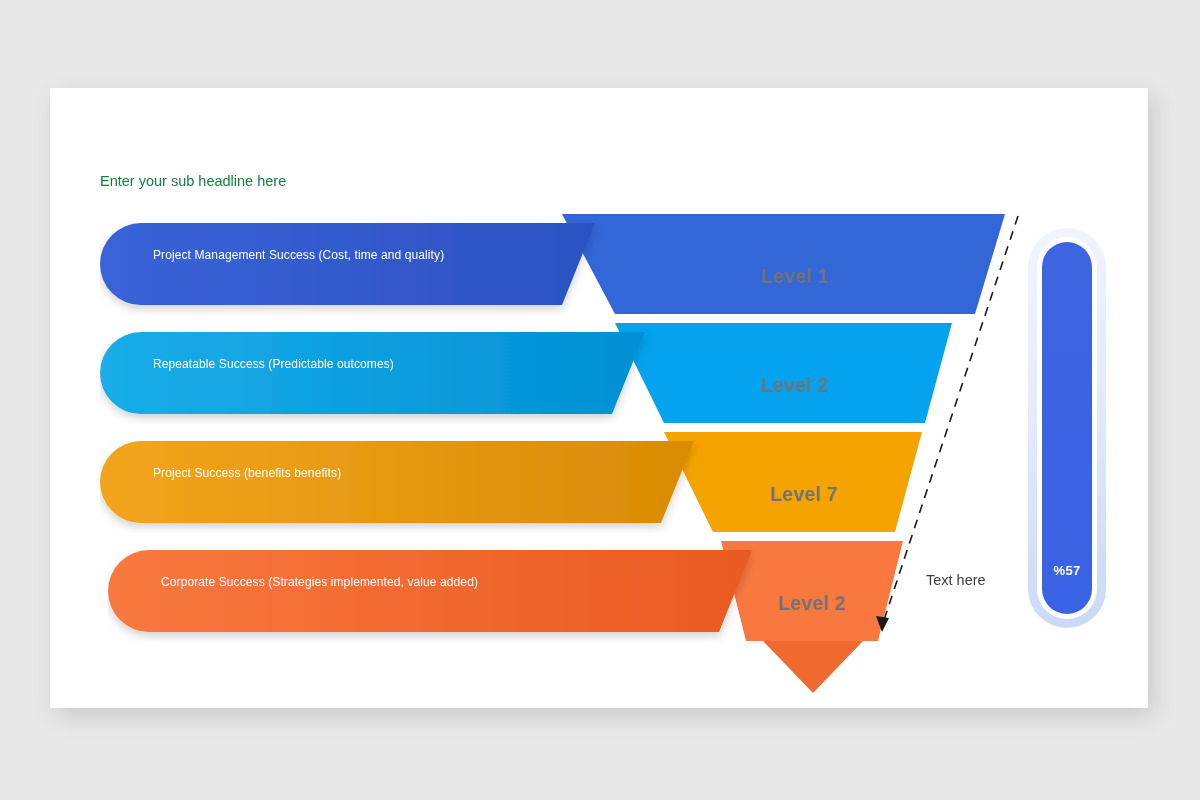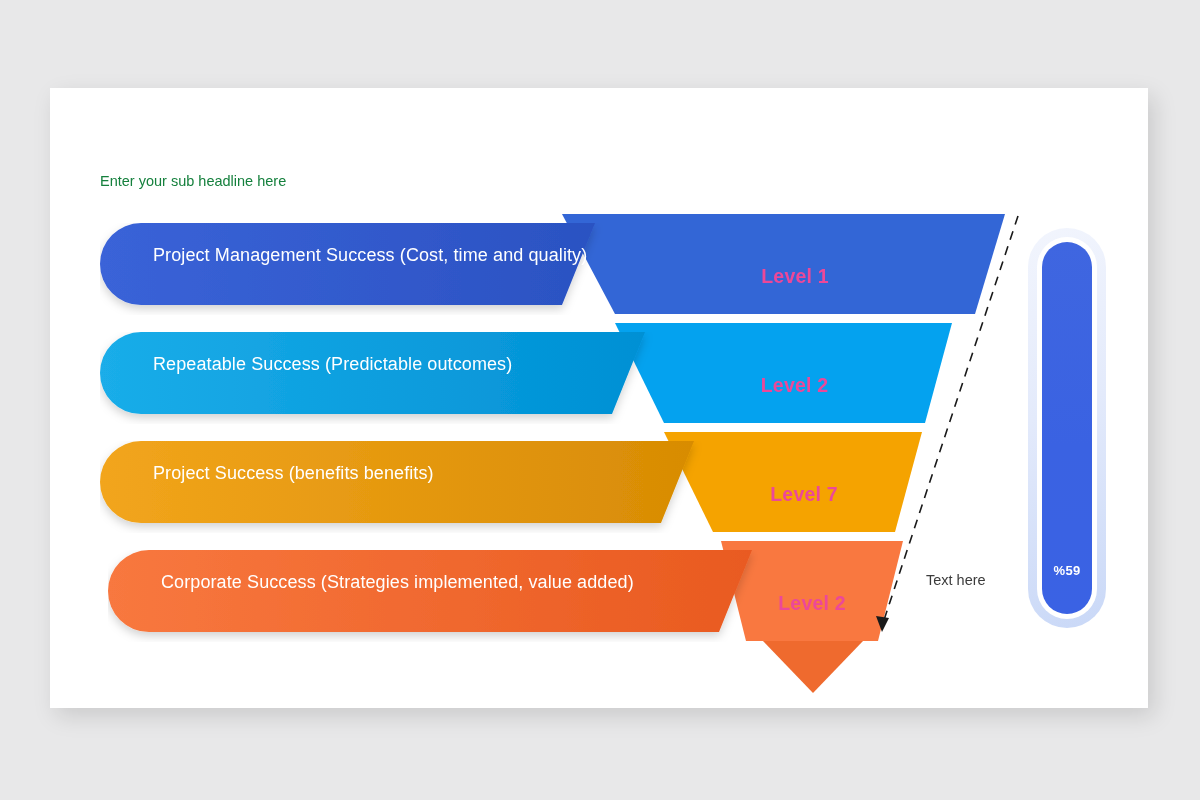--- a/index.html
+++ b/index.html
@@ -75,21 +75,21 @@
   }
   .pill-svg { display: block; }
 
   .pill-label {
     position: absolute;
     left: 103px;
     top: 0;
     height: 82px;
     display: flex;
     align-items: center;
-    font-size: 18px;
+    font-size: 12px;
     color: #ffffff;
     white-space: nowrap;
     letter-spacing: 0.1px;
   }
 
   
   .funnel-wrap {
     position: absolute;
     left: 0;
     top: 0;
@@ -100,21 +100,21 @@
 
   .funnel-label {
     position: absolute;
     top: 0;
     height: 124px;
     display: flex;
     align-items: center;
     justify-content: center;
     font-size: 19.5px;
     font-weight: bold;
-    color: #ec4899;
+    color: #737373;
     letter-spacing: 0.2px;
   }
 
   
   .arrow-layer {
     position: absolute;
     left: 0;
     top: 0;
     width: 1098px;
     height: 620px;
@@ -287,20 +287,20 @@
         <svg width="1098" height="620" viewBox="0 0 1098 620">
           <path d="M968,128 L832,538" stroke="#1a1a1a" stroke-width="1.6" fill="none" stroke-dasharray="9 7"></path>
           <path d="M832,544 L826,528 L839,530 Z" fill="#1a1a1a"></path>
         </svg>
       </div>
 
       <div class="gauge">
         <div class="gauge-outer"></div>
         <div class="gauge-track"></div>
         <div class="gauge-fill">
-          <div class="gauge-value">%59</div>
+          <div class="gauge-value">%57</div>
         </div>
       </div>
       <div class="gauge-caption">Text here</div>
 
     </div>
   </div>
 </div>
 
 </body></html>

